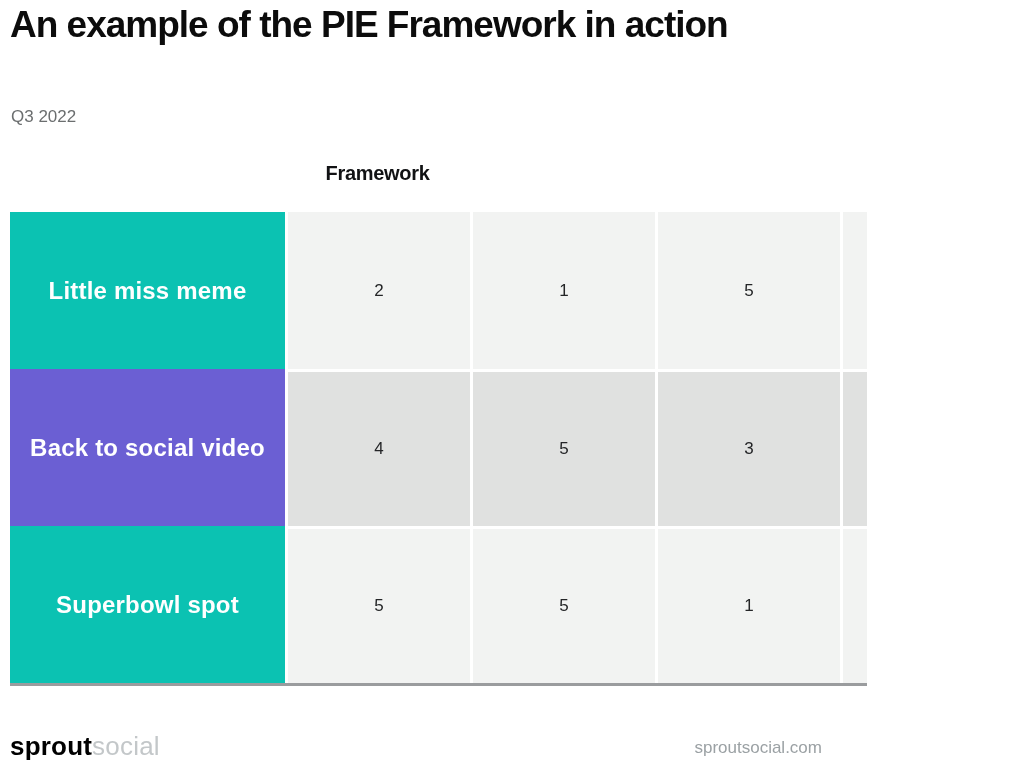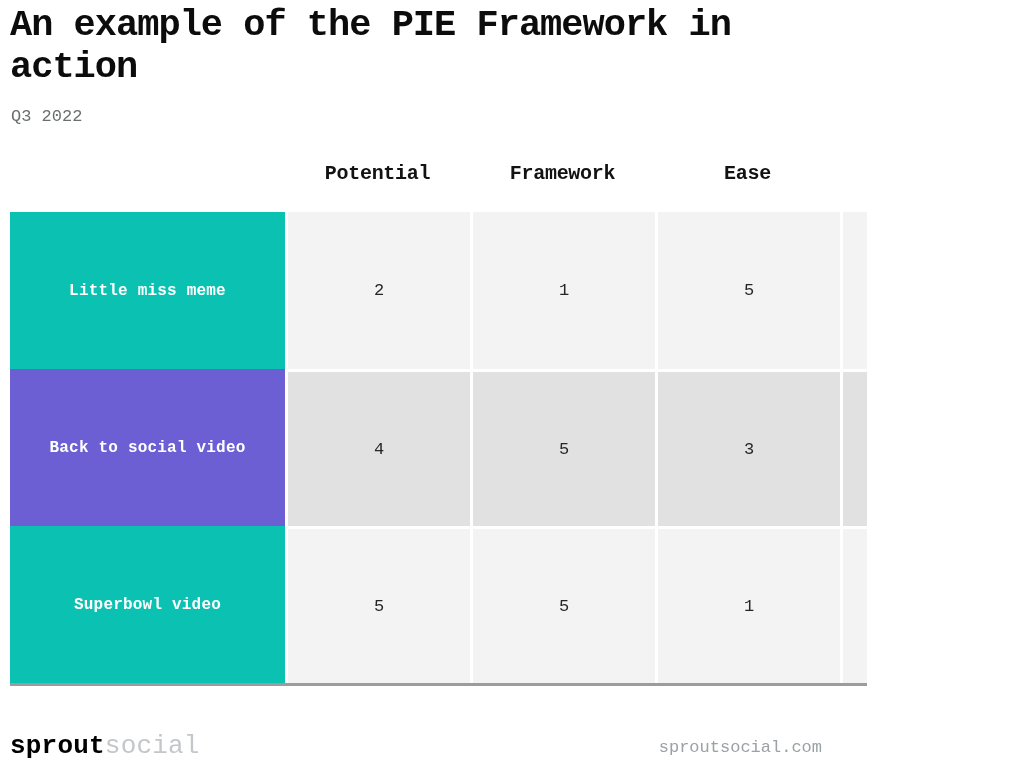--- a/index.html
+++ b/index.html
@@ -2,21 +2,21 @@
 <html style="--teal: #0bc2b2; --purple: #6b5fd3; --row_light: #f2f3f2; --row_dark: #e0e1e0;"><head>
 <meta charset="utf-8">
 <style>
   * { margin: 0; padding: 0; box-sizing: border-box; }
   html, body { background: #ffffff; }
   .page {
     position: relative;
     width: 867px;
     height: 770px;
     background: #ffffff;
-    font-family: Liberation Mono, monospace;
+    font-family: Liberation Sans, sans-serif;
     overflow: hidden;
   }
   .title {
     position: absolute;
     left: 10px;
     top: 4px;
     font-size: 37px;
     font-weight: bold;
     letter-spacing: -1px;
     color: #0c0c0c;
@@ -53,21 +53,21 @@
     display: grid;
     grid-template-columns: 275px repeat(4, 185px);
     grid-auto-rows: 157px;
     border-bottom: 3px solid #9a9c9e;
   }
   .label-cell {
     display: flex;
     align-items: center;
     justify-content: center;
     color: #ffffff;
-    font-size: 16px;
+    font-size: 24px;
     font-weight: bold;
     letter-spacing: 0.2px;
   }
   .bg-teal   { background: var(--teal, #0bc2b2); }
   .bg-purple { background: var(--purple, #6b5fd3); }
   .value-cell {
     display: flex;
     align-items: center;
     justify-content: center;
     font-size: 17px;
@@ -98,23 +98,21 @@
 </style>
 </head>
 <body>
 
 <div class="page">
 
   <h1 class="title">An example of the PIE Framework in action</h1>
   <div class="subtitle">Q3 2022</div>
 
   <div class="col-headers">
-    <div class="col-header">Potential</div>
     <div class="col-header">Framework</div>
-    <div class="col-header">Ease</div>
   </div>
 
   <div class="pie-table">
 
     <div class="t-row row-light">
       <div class="label-cell bg-teal">Little miss meme</div>
       <div class="value-cell">2</div>
       <div class="value-cell">1</div>
       <div class="value-cell">5</div>
       <div class="value-cell">8</div>
@@ -122,21 +120,21 @@
 
     <div class="t-row row-dark row-sep">
       <div class="label-cell bg-purple">Back to social video</div>
       <div class="value-cell">4</div>
       <div class="value-cell">5</div>
       <div class="value-cell">3</div>
       <div class="value-cell">7</div>
     </div>
 
     <div class="t-row row-light row-sep">
-      <div class="label-cell bg-teal">Superbowl video</div>
+      <div class="label-cell bg-teal">Superbowl spot</div>
       <div class="value-cell">5</div>
       <div class="value-cell">5</div>
       <div class="value-cell">1</div>
       <div class="value-cell">1</div>
     </div>
 
   </div>
 
   <div class="footer-logo">
     <span class="logo-bold">sprout</span><span class="logo-light">social</span>

